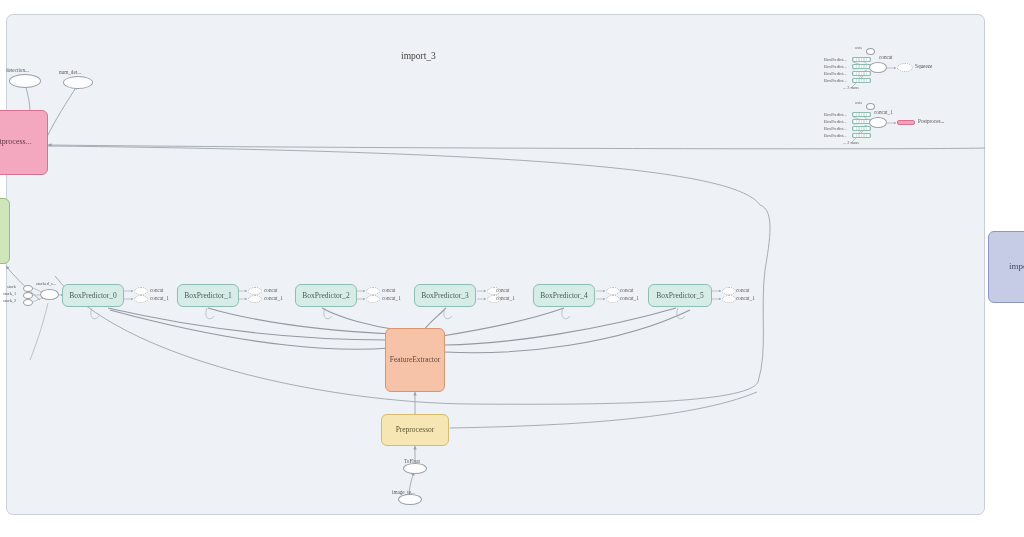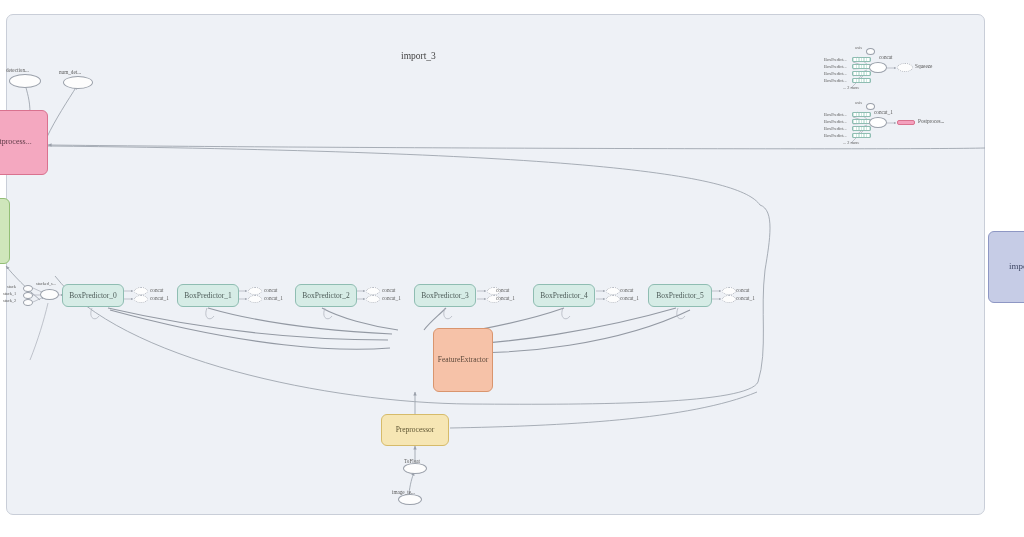--- a/index.html
+++ b/index.html
@@ -209,21 +209,21 @@
   <div class="ell-label" style="left:620px;top:295px;">concat_1</div>
 
   <div class="node n-teal" style="left:648px;top:284px;width:64px;height:23px;font-size:7.5px;">
     <span>BoxPredictor_5</span>
   </div>
   <div class="ell dotted" style="left:722px;top:287px;width:14px;height:8px;"></div>
   <div class="ell-label" style="left:736px;top:287px;">concat</div>
   <div class="ell dotted" style="left:722px;top:295px;width:14px;height:8px;"></div>
   <div class="ell-label" style="left:736px;top:295px;">concat_1</div>
 
-  <div class="node n-orange" style="left:385px;top:328px;width:60px;height:64px;font-size:7.5px;margin-left:48px;">
+  <div class="node n-orange" style="left:385px;top:328px;width:60px;height:64px;font-size:7.5px;">
     <span>FeatureExtractor</span>
   </div>
 
   <div class="node n-yellow" style="left:381px;top:414px;width:68px;height:32px;font-size:7.5px;">
     <span>Preprocessor</span>
   </div>
 
   <div class="ell" style="left:403px;top:463px;width:24px;height:11px;"></div>
   <div class="ell-label" style="left:404px;top:458px;">ToFloat</div>
 

